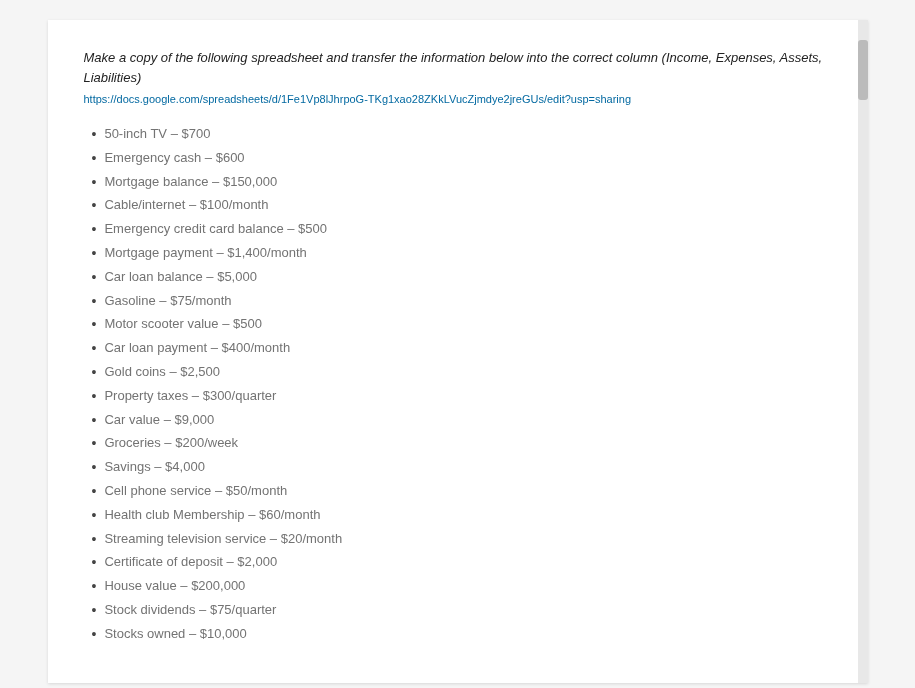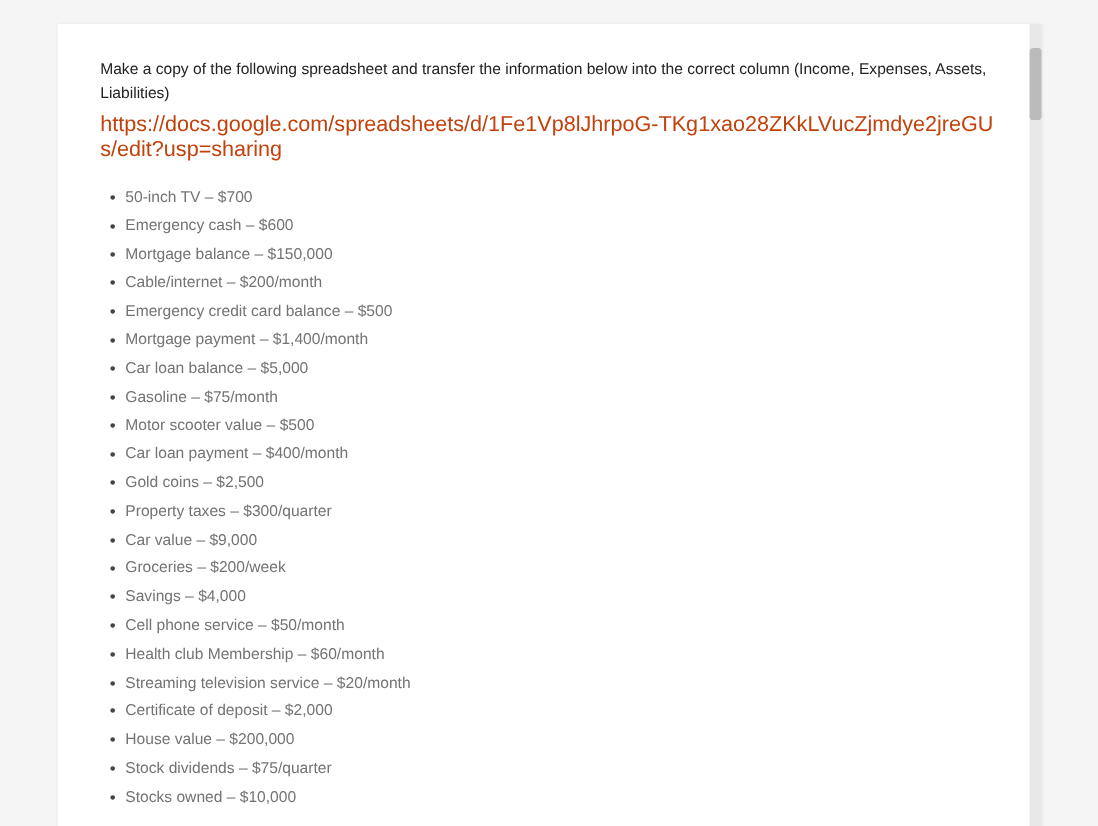--- a/index.html
+++ b/index.html
@@ -27,25 +27,26 @@
       padding: 28px 36px 36px 36px;
       box-shadow: 0 1px 3px rgba(0,0,0,0.12);
       position: relative;
     }
 
     .instruction-text {
       font-size: 13px;
       line-height: 1.5;
       color: #222;
       margin-bottom: 6px;
+      font-style: italic;
     }
 
     .spreadsheet-link {
-      color: #c2410c;
-      font-size: 18px;
+      color: #0369a1;
+      font-size: 11px;
       text-decoration: none;
       display: block;
       margin-bottom: 18px;
       word-break: break-all;
     }
 
     .items-list {
       list-style: none;
       padding: 0;
       margin: 0;
@@ -91,21 +92,21 @@
 
 <div class="page-container">
   <p class="instruction-text">Make a copy of the following spreadsheet and transfer the information below into the correct column (Income, Expenses, Assets, Liabilities)</p>
   <a class="spreadsheet-link" href="#">https://docs.google.com/spreadsheets/d/1Fe1Vp8lJhrpoG-TKg1xao28ZKkLVucZjmdye2jreGUs/edit?usp=sharing</a>
 
   <ul class="items-list">
 
   <li>50-inch TV – $700</li>
       <li>Emergency cash – $600</li>
       <li>Mortgage balance – $150,000</li>
-      <li>Cable/internet – $200/month</li>
+      <li>Cable/internet – $100/month</li>
       <li>Emergency credit card balance – $500</li>
       <li>Mortgage payment – $1,400/month</li>
       <li>Car loan balance – $5,000</li>
       <li>Gasoline – $75/month</li>
       <li>Motor scooter value – $500</li>
       <li>Car loan payment – $400/month</li>
       <li>Gold coins – $2,500</li>
       <li>Property taxes – $300/quarter</li>
       <li>Car value – $9,000</li>
       <li>Groceries – $200/week</li>

